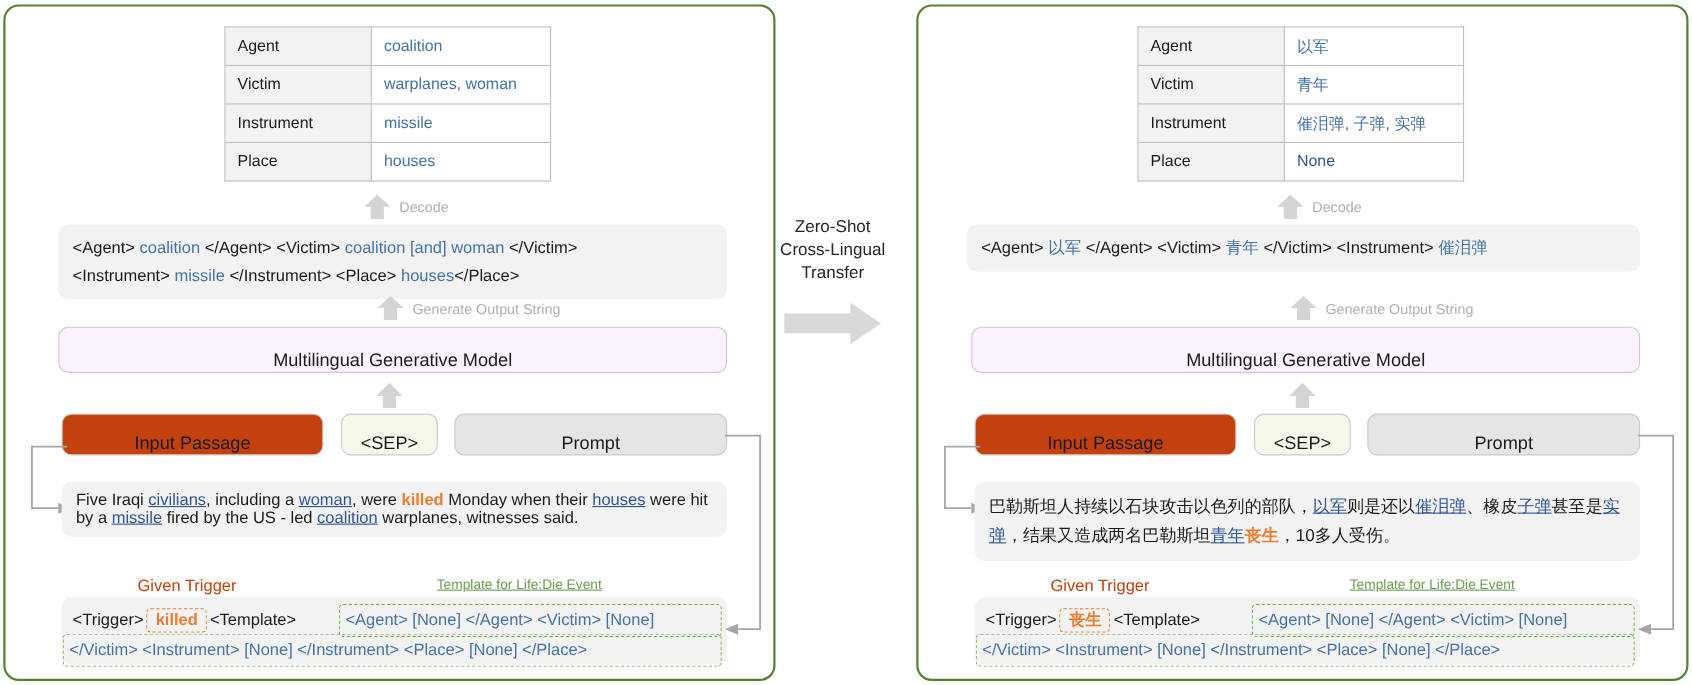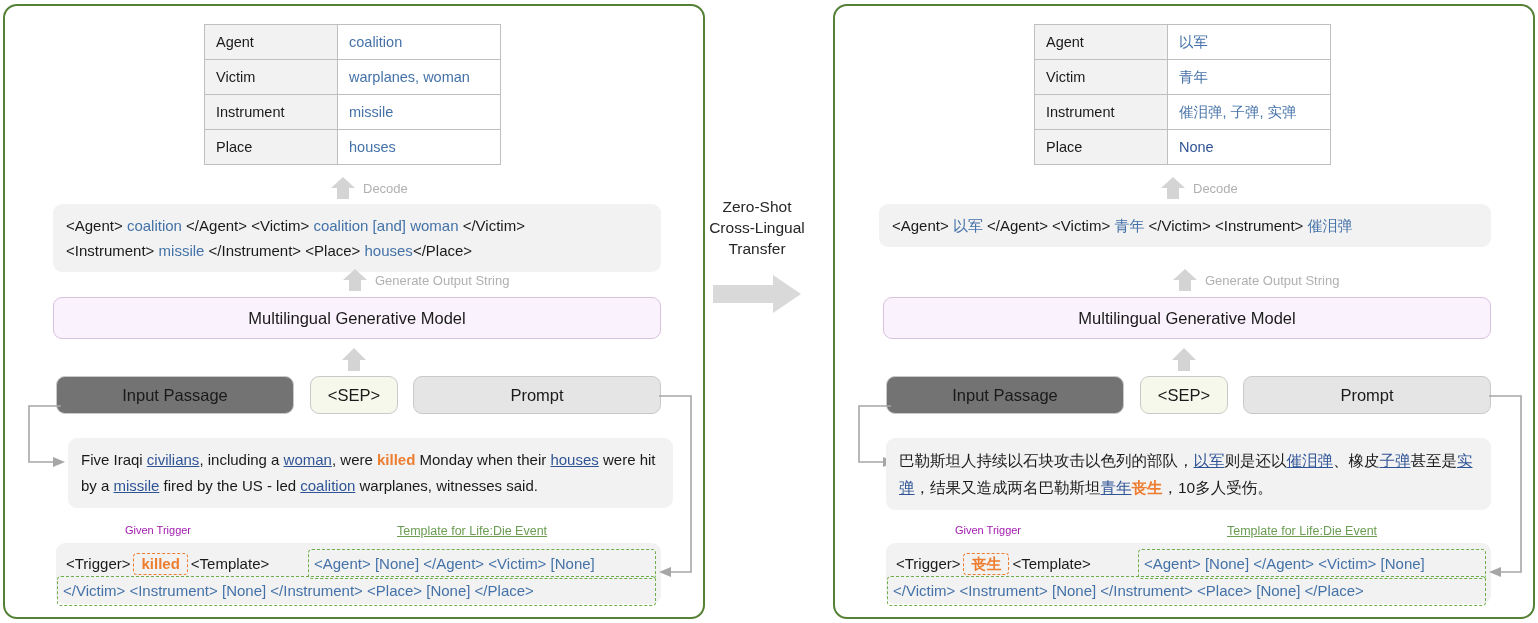--- a/index.html
+++ b/index.html
@@ -109,43 +109,43 @@
     color: #ed7d31;
     font-weight: bold;
   }
 
   
   .pbox {
     position: absolute;
     border-radius: 9px;
     border: 1px solid #c9c9c9;
     display: flex;
-    align-items: center;
+    align-items: flex-end;
     justify-content: center;
     font-size: 16.5px;
     color: #1a1a1a;
   }
   .pbox-model { background: #faf2fc; border-color: #d9c2e0; }
-  .pbox-input { background: #737373; }
+  .pbox-input { background: #c2410c; }
   .pbox-sep   { background: #f5f8ea; }
   .pbox-prompt{ background: #e5e5e5; }
 
   
   .promptblock {
     position: absolute;
     background: #f2f2f2;
     border-radius: 9px;
     font-size: 15px;
     line-height: 24px;
     color: #1a1a1a;
   }
   .caption-trigger {
     position: absolute;
-    font-size: 11px;
-    color: #a21caf;
+    font-size: 15px;
+    color: #c2410c;
     white-space: nowrap;
   }
   .caption-template {
     position: absolute;
     font-size: 12.5px;
     color: #6b9d52;
     white-space: nowrap;
     text-decoration: underline;
   }
   .trigger-chip {
@@ -233,21 +233,21 @@
     </div>
     <div class="pbox pbox-prompt" style="left:408px; top:370px; width:248px; height:38px;">
       <span>Prompt</span>
     </div>
 
     <svg class="conn" style="left:14px; top:398px;" width="48" height="76">
       <path d="M42 2 L10 2 L10 58 L34 58" stroke="#a6a6a6" stroke-width="1.6" fill="none"></path>
       <polygon points="46,58 34,53 34,63" fill="#a6a6a6"></polygon>
     </svg>
 
-    <div class="greybox" style="left:63px; top:432px; width:605px; line-height:26px;">
+    <div class="greybox" style="left:51px; top:432px; width:605px; line-height:16px;">
       <span>Five Iraqi </span><span class="lnk">civilians</span><span>, including a </span><span class="lnk">woman</span><span>, were </span><span class="orange-b">killed</span><span> Monday when their </span><span class="lnk">houses</span><span> were hit by a </span><span class="lnk">missile</span><span> fired by the US - led </span><span class="lnk">coalition</span><span> warplanes, witnesses said.</span>
     </div>
 
     <span class="caption-trigger" style="left:120px; top:518px;">Given Trigger</span>
     <span class="caption-template" style="left:392px; top:518px;">Template for Life:Die Event</span>
 
     <div class="promptblock" style="left:51px; top:537px; width:605px; height:61px;">
       <div style="position:absolute; left:10px; top:9px;" class="nowrap">
         <span>&lt;Trigger&gt;</span><span class="trigger-chip">killed</span><span>&lt;Template&gt;</span>
       </div>

